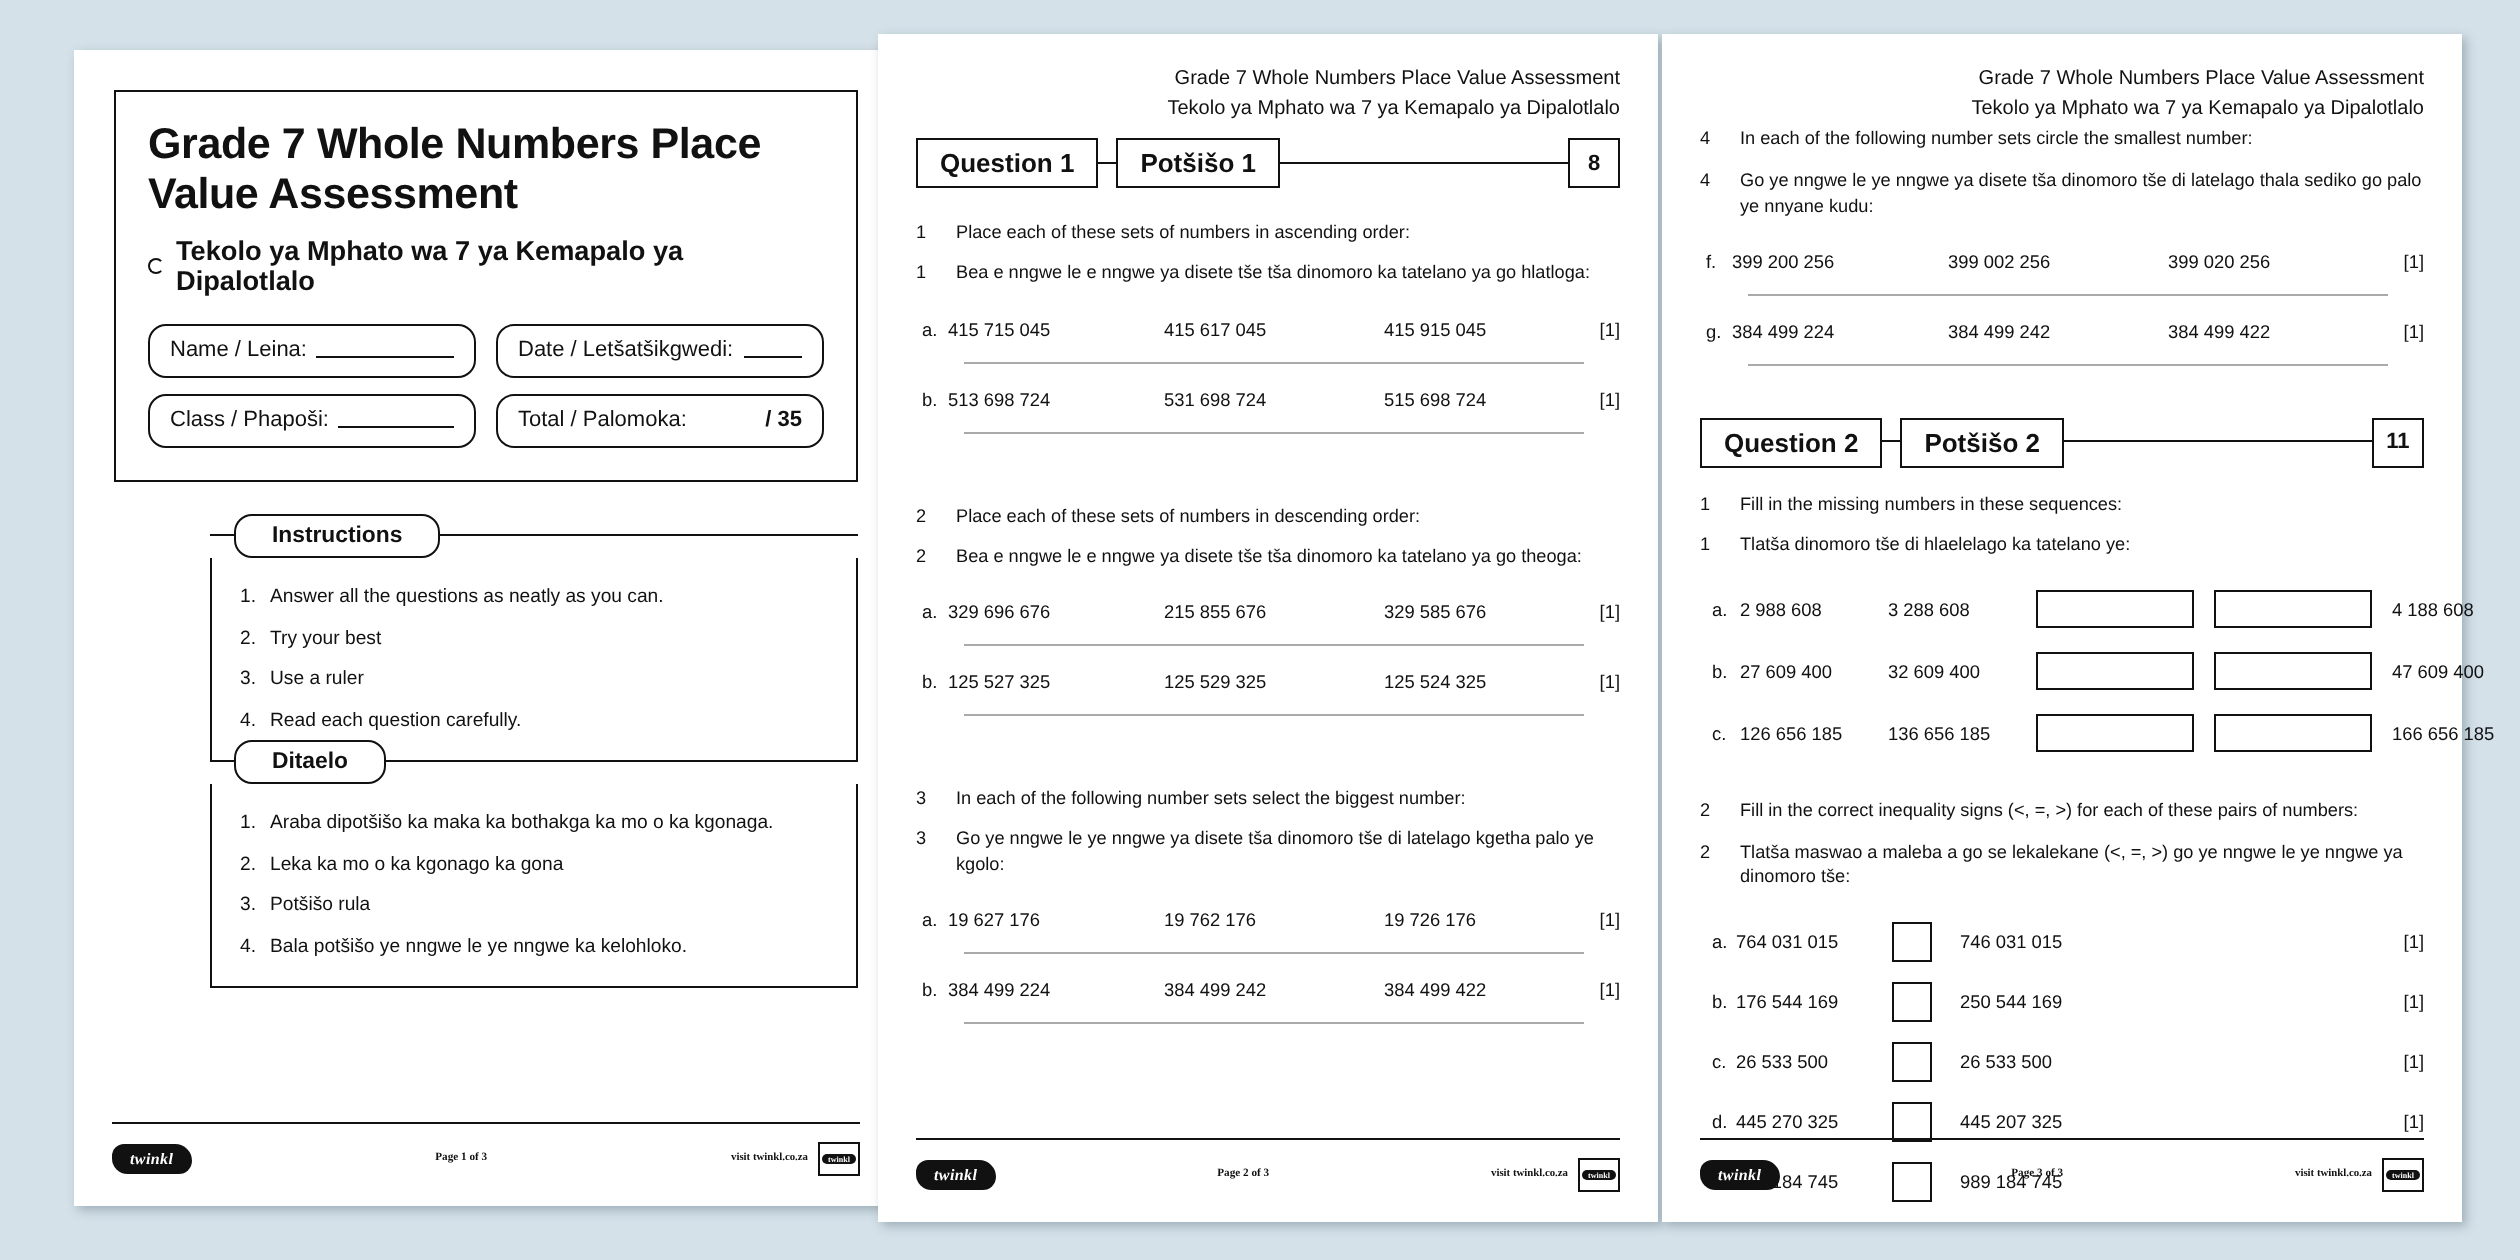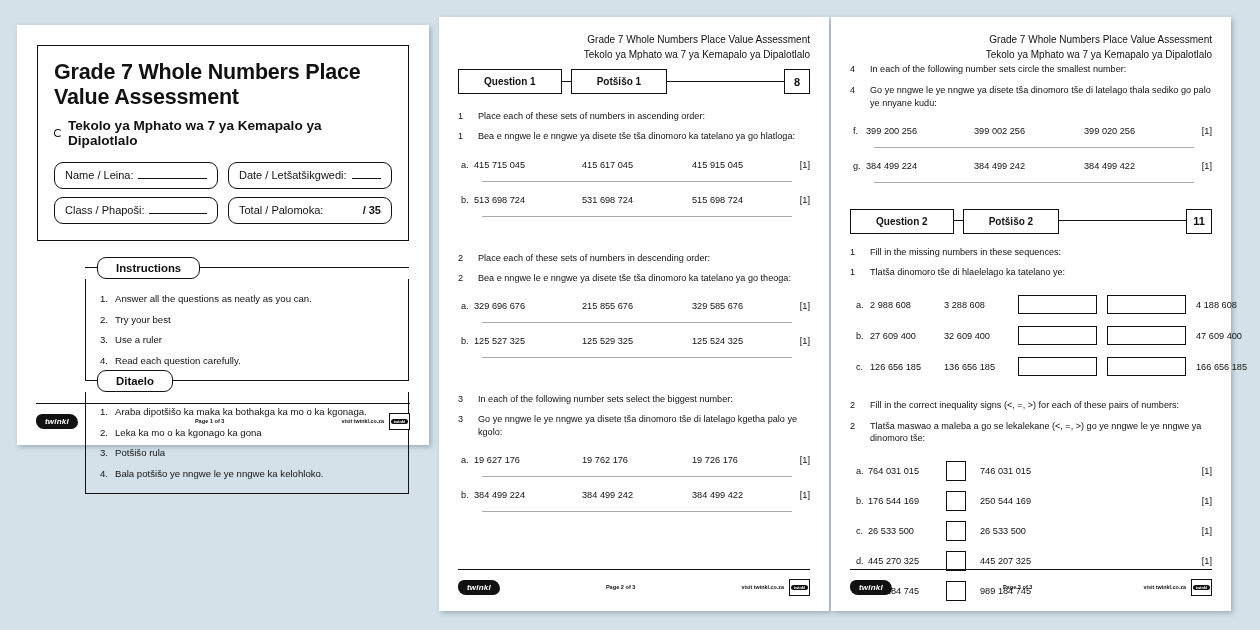--- a/index.html
+++ b/index.html
@@ -9,21 +9,21 @@
     font-family: "Liberation Sans", sans-serif;
     overflow: hidden;
   }
   .stage { position: relative; width: 1260px; height: 630px; }
 
   .page {
     position: absolute;
     background: #ffffff;
     box-shadow: 2px 2px 5px rgba(90,110,125,.45);
   }
-  #page1 { left: 17px;  top: 25px; width: 412px; height: 420px; }
+  #page1 { left: 37px;  top: 25px; width: 412px; height: 578px; }
   #page2 { left: 439px; top: 17px; width: 390px; height: 594px; }
   #page3 { left: 831px; top: 17px; width: 400px; height: 594px; }
 
   .inner { position: relative; width: 100%; height: 100%; }
 
   
   .titlebox {
     position: absolute; left: 20px; top: 20px; right: 20px;
     border: 1.5px solid #111; padding: 14px 16px 16px 16px;
   }
@@ -77,22 +77,22 @@
   .panel-list .num { width: 12px; text-align: right; flex: 0 0 auto; }
 
   
   .sheet-head {
     position: absolute; right: 19px; top: 16px;
     text-align: right; font-size: 10px; color: #111; line-height: 1.45;
   }
   .qhead { display: flex; align-items: stretch; height: 25px; }
   .qtab {
     border: 1.6px solid #111; background: #fff;
-    font-size: 10px; font-weight: bold; color: #111;
-    display: flex; align-items: center; padding: 0 25px;
+    font-size: 13px; font-weight: bold; color: #111;
+    display: flex; align-items: center; padding: 0 11px;
   }
   .qjoin { width: 9px; border-top: 1.6px solid #111; margin-top: 11.5px; }
   .qline { flex: 1 1 auto; border-top: 1.6px solid #111; margin-top: 11.5px; }
   .qscore {
     border: 1.6px solid #111; background: #fff; width: 26px;
     display: flex; align-items: center; justify-content: center;
     font-size: 11px; font-weight: bold; color: #111;
   }
 
   .qtext { display: flex; gap: 9px; font-size: 9.1px; color: #111; line-height: 1.35; }
@@ -123,21 +123,21 @@
   .ineqrow .v1 { width: 78px; flex: 0 0 auto; }
   .ineqbox { width: 20px; height: 20px; border: 1.3px solid #111; flex: 0 0 auto; margin-right: 14px; }
   .ineqrow .v2 { flex: 1 1 auto; }
   .ineqrow .mk { width: 22px; text-align: right; flex: 0 0 auto; }
 
   
   .footer { position: absolute; left: 19px; right: 19px; bottom: 14px; }
   .footer .bar { border-top: 1.4px solid #111; }
   .footer .row {
     display: flex; align-items: center; justify-content: space-between;
-    margin-top: 7px; height: 20px;
+    margin-top: 7px; height: 20px; font-family: Liberation Serif, serif;
   }
   .twinkl-logo {
     background: #111; color: #fff; font-size: 8px; font-weight: bold;
     font-style: italic; padding: 3px 9px; border-radius: 10px 14px 11px 13px;
     letter-spacing: .2px;
   }
   .pagenum { font-size: 5.6px; color: #111; font-weight: bold; }
   .foot-right { display: flex; align-items: center; gap: 5px; }
   .visit { font-size: 5.4px; color: #111; font-weight: bold; }
   .badge {

